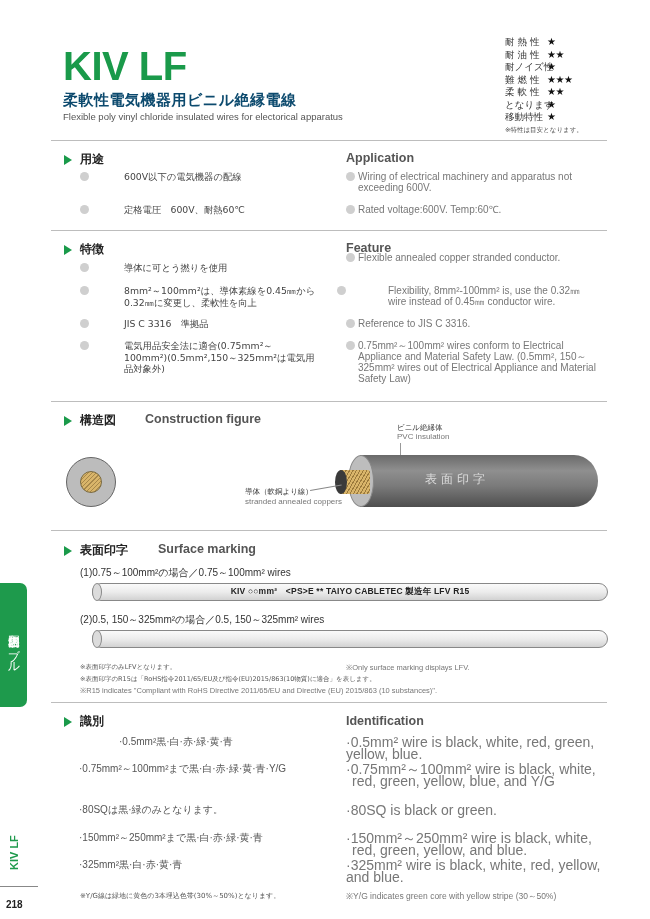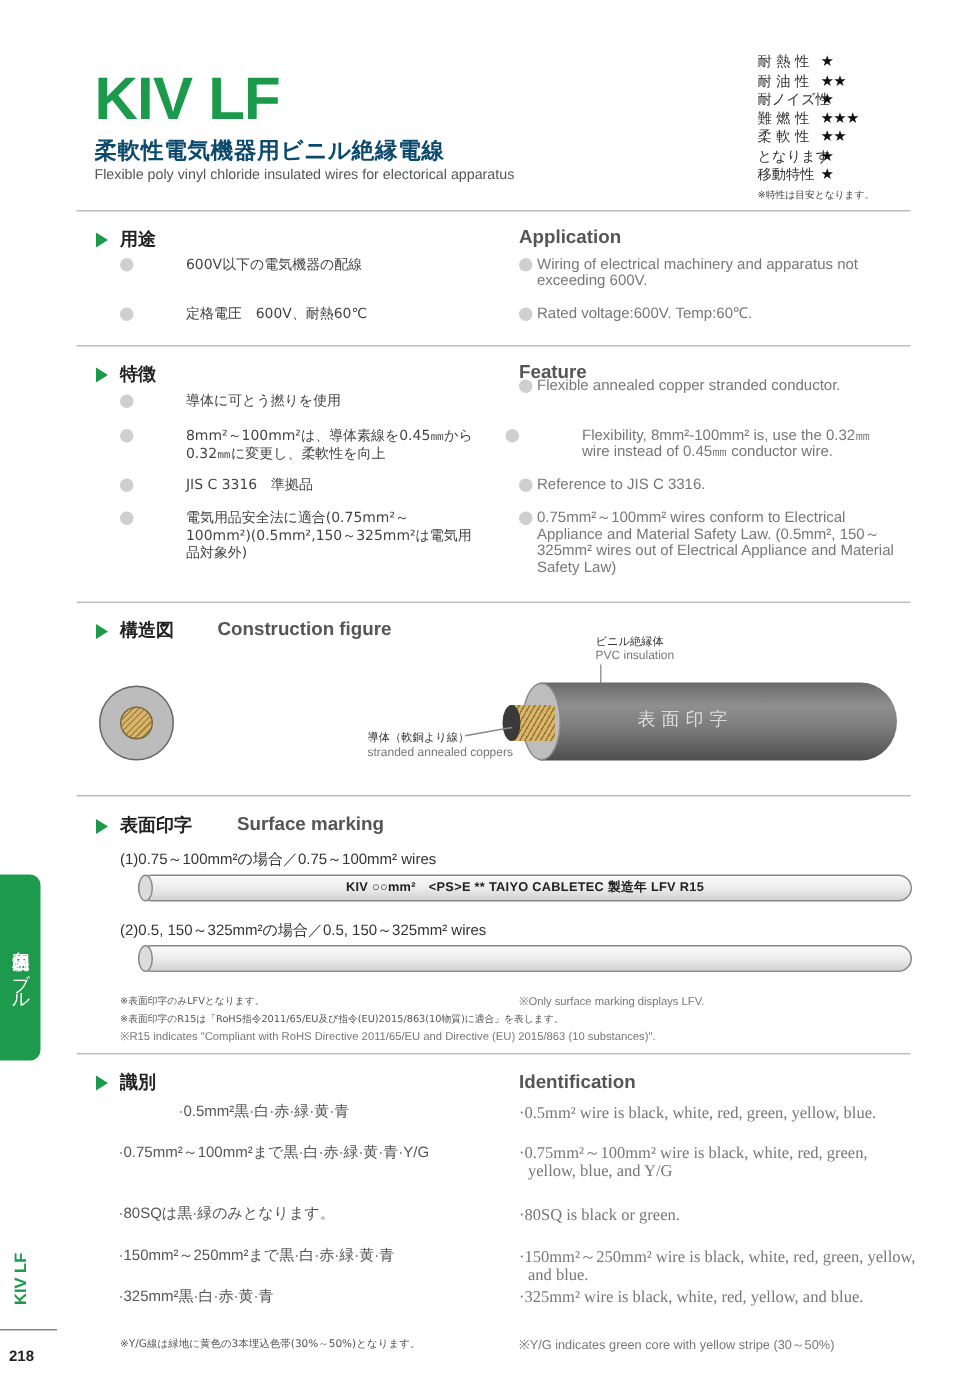--- a/index.html
+++ b/index.html
@@ -53,21 +53,21 @@
     background: linear-gradient(180deg, #fafafa 0%, #ececec 50%, #d2d2d2 100%);
     display: flex; align-items: center; justify-content: center; }
   .mark-bar-cap { position: absolute; left: -1px; top: -1px; width: 10px; height: 18px; border-radius: 50%; border: 1px solid #888; background: #dcdcdc; }
   .mark-text { font-family: "Liberation Sans", sans-serif; font-weight: bold; font-size: 8.5px; color: #222; letter-spacing: 0.2px; }
 
   .note-jp { font-size: 6.5px; color: #555; }
   .note-en { font-family: "Liberation Sans", sans-serif; font-size: 7.5px; color: #777; }
 
   
   .id-jp { font-family: "Liberation Sans", sans-serif; font-size: 10px; color: #555; line-height: 12px; }
-  .id-en { font-family: Liberation Serif, serif; font-size: 11px; color: #777; line-height: 12px; }
+  .id-en { font-family: Liberation Sans, sans-serif; font-size: 14px; color: #777; line-height: 12px; }
 
   
   .side-tab { left: 0; top: 583px; width: 27px; height: 124px; background: #1e9a4c; border-radius: 0 7px 7px 0;
     color: #fff; font-size: 12px; writing-mode: vertical-rl; text-orientation: upright; display: flex; align-items: center; justify-content: center; letter-spacing: 0; padding-top: 2px; }
   .side-product { left: 6px; top: 828px; width: 16px; height: 50px; font-family: "Liberation Sans", sans-serif; font-weight: bold; font-size: 11px; color: #1e9a4c;
     writing-mode: vertical-rl; transform: rotate(180deg); display: flex; align-items: center; justify-content: center; }
   .side-rule { left: 0; top: 886px; width: 38px; height: 1px; background: #888; }
   .page-num { left: 6px; top: 899px; font-family: "Liberation Sans", sans-serif; font-weight: bold; font-size: 10px; color: #222; }
 </style>
 </head>

